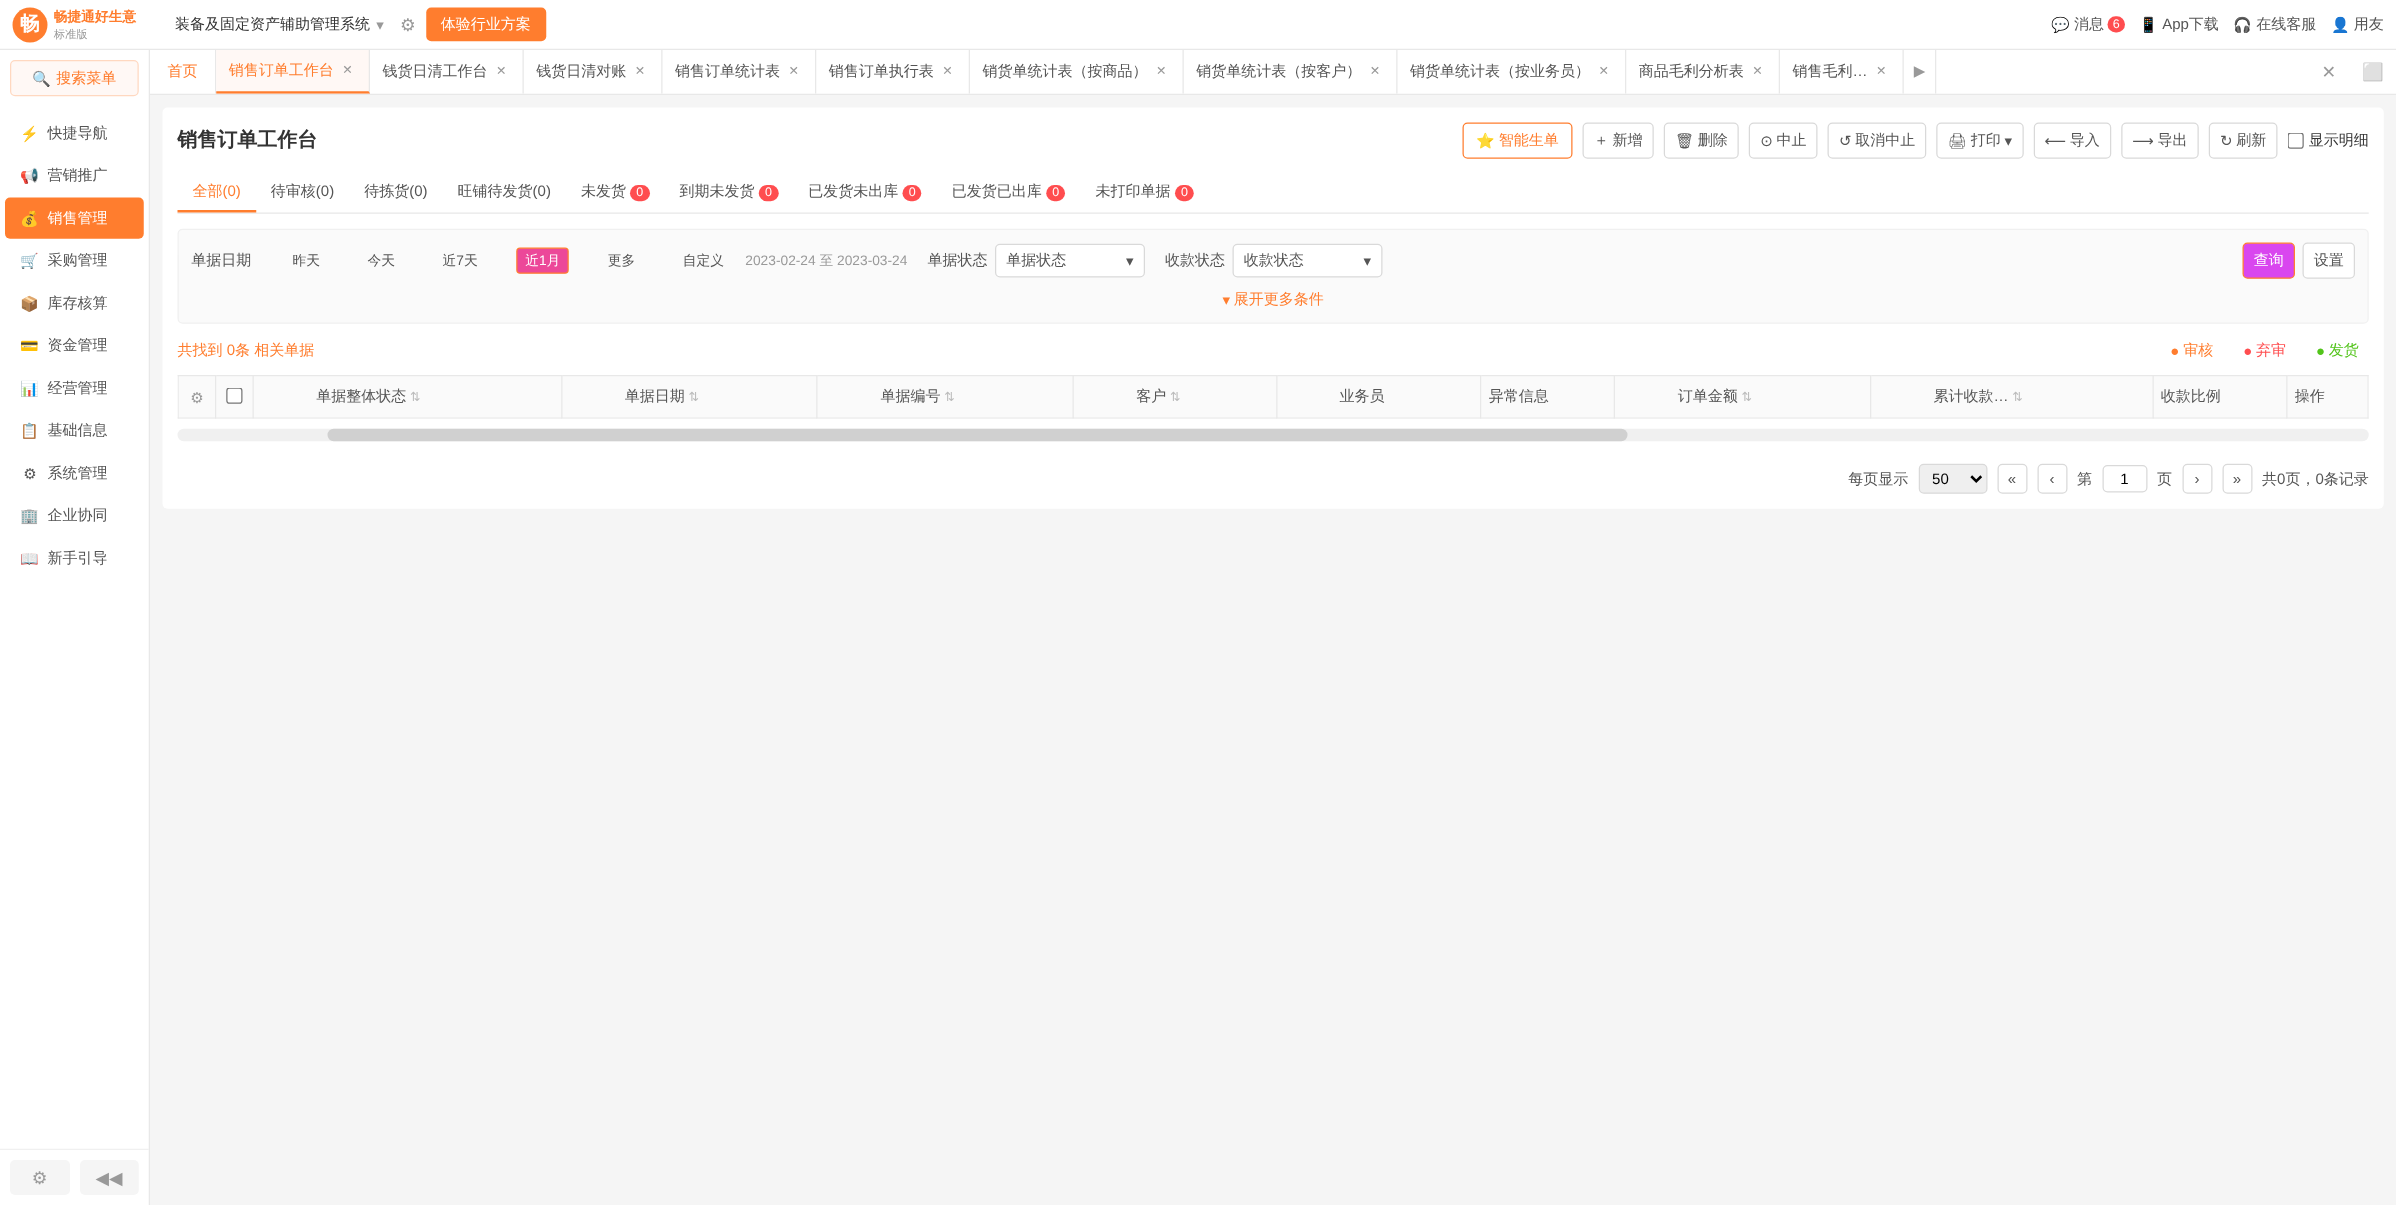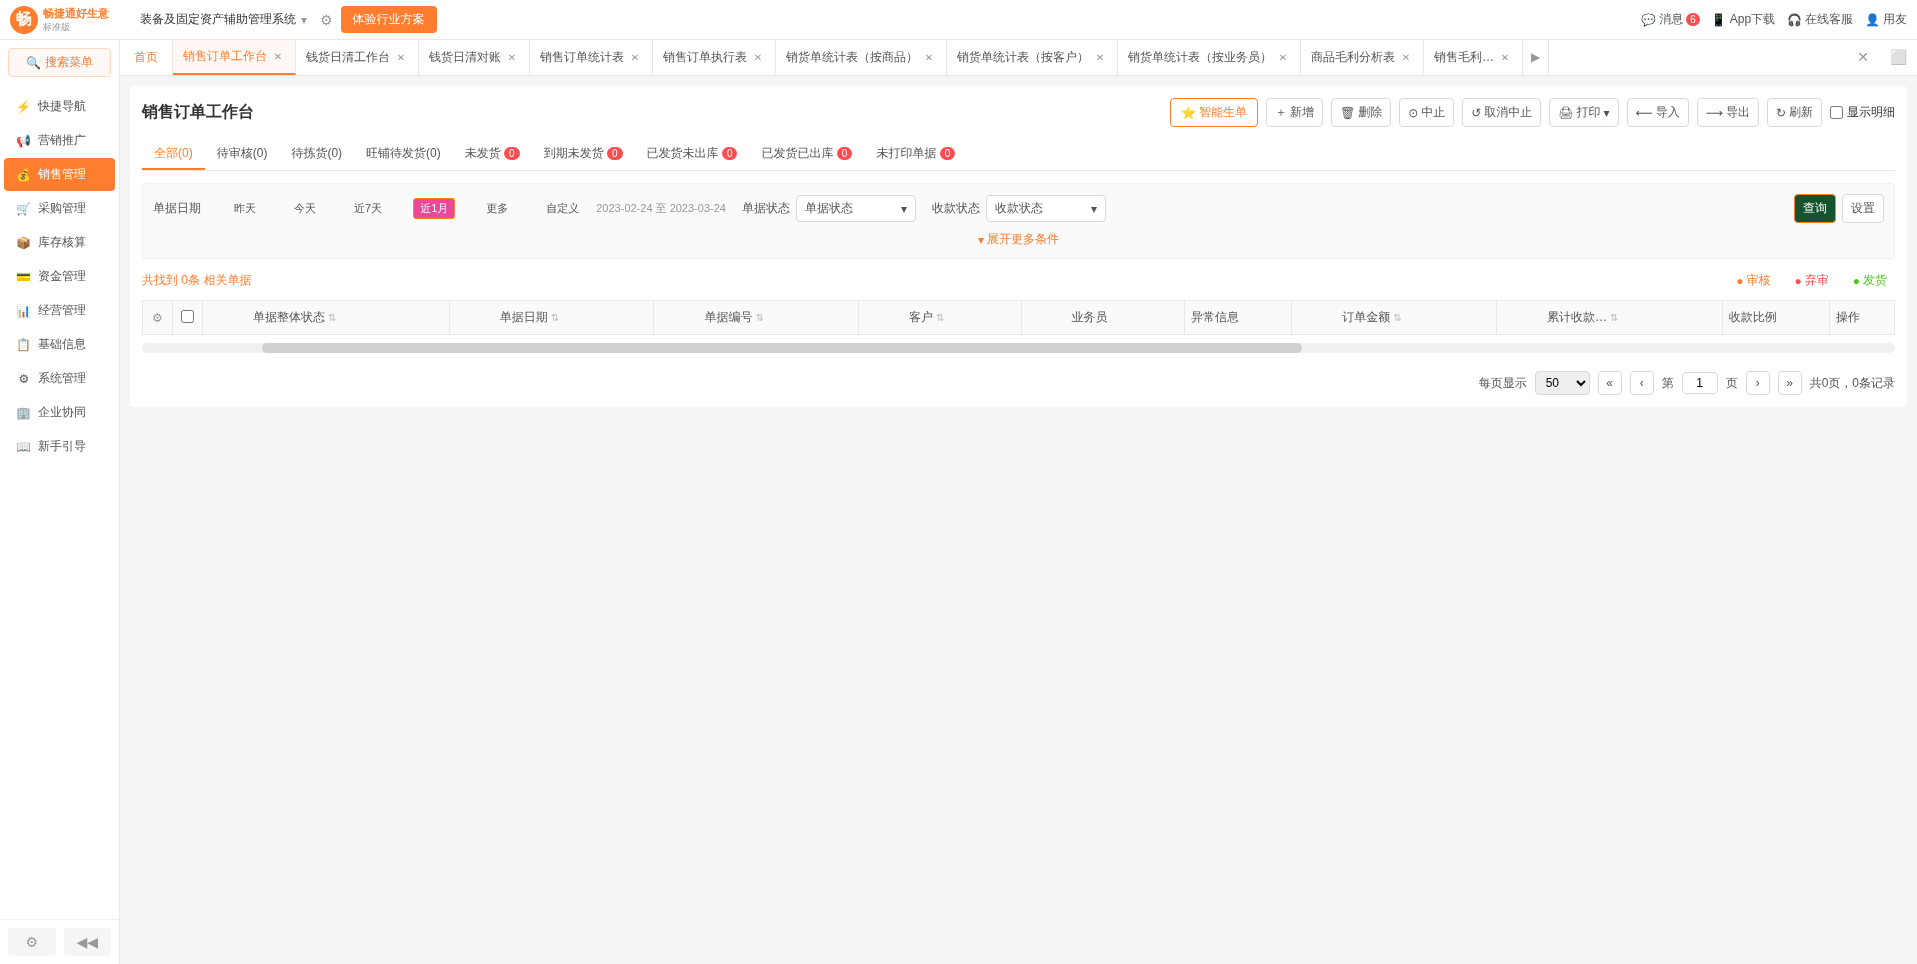--- a/index.html
+++ b/index.html
@@ -41,21 +41,21 @@
     .tab-actions { display: flex; align-items: center; margin-left: auto; }
     .tab-action-btn { width: 36px; height: 36px; display: flex; align-items: center; justify-content: center; cursor: pointer; color: #999; font-size: 14px; }
     
     
     .content-card { background: #fff; border-radius: 4px; padding: 12px; }
     .page-header { display: flex; align-items: center; justify-content: space-between; margin-bottom: 12px; }
     .page-title { font-size: 16px; font-weight: bold; color: #333; }
     .header-actions { display: flex; align-items: center; gap: 8px; }
     .btn-smart { background: #fff; border: 1px solid #ff7d2e; color: #ff7d2e; border-radius: 4px; padding: 5px 10px; font-size: 12px; cursor: pointer; display: flex; align-items: center; gap: 3px; }
     .btn-action { background: #fff; border: 1px solid #d9d9d9; color: #555; border-radius: 4px; padding: 5px 8px; font-size: 12px; cursor: pointer; display: flex; align-items: center; gap: 3px; }
-    .btn-action.primary { background: #14532d; border-color: #ff7d2e; color: #fff; }
+    .btn-action.primary { background: #d946ef; border-color: #ff7d2e; color: #fff; }
     
     
     .filter-tabs { display: flex; border-bottom: 1px solid #e8e8e8; margin-bottom: 12px; }
     .filter-tab { padding: 6px 12px; font-size: 12px; cursor: pointer; color: #555; border-bottom: 2px solid transparent; }
     .filter-tab.active { color: #ff7d2e; border-bottom-color: #ff7d2e; }
     
     
     .filter-row { display: flex; align-items: center; gap: 16px; margin-bottom: 8px; flex-wrap: wrap; }
     .filter-group { display: flex; align-items: center; gap: 6px; }
     .filter-label { color: #555; font-size: 12px; white-space: nowrap; }

